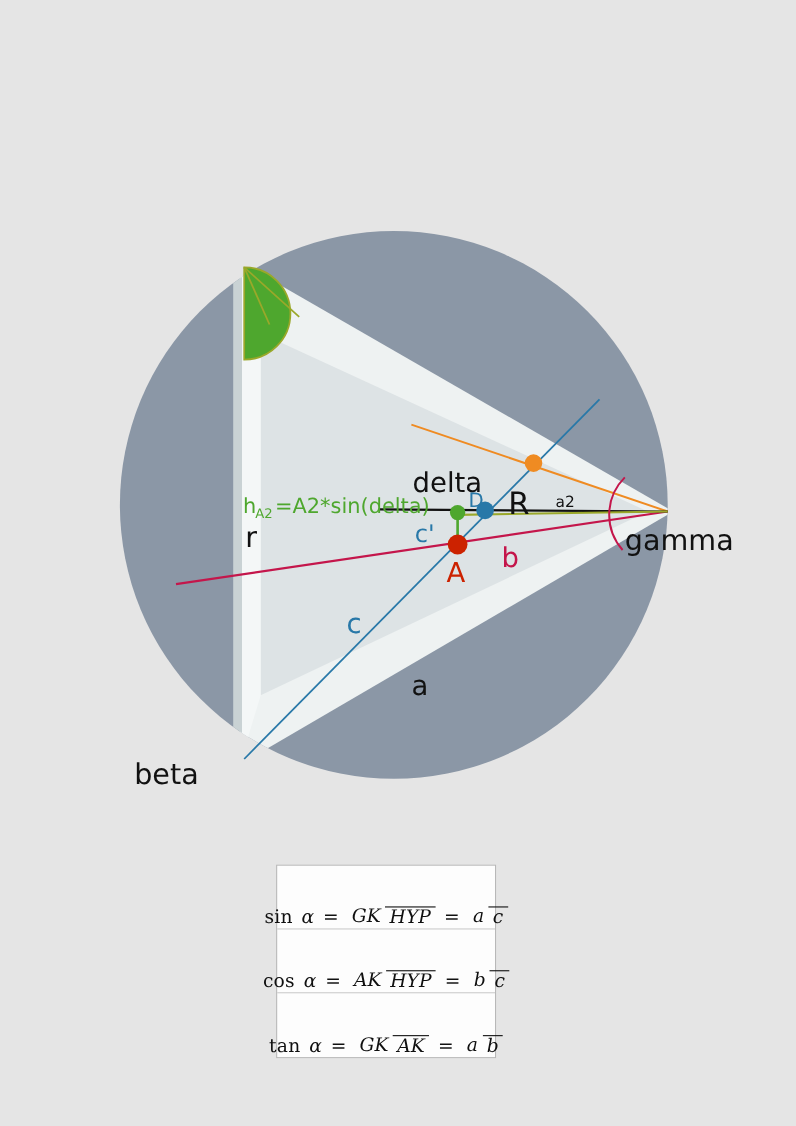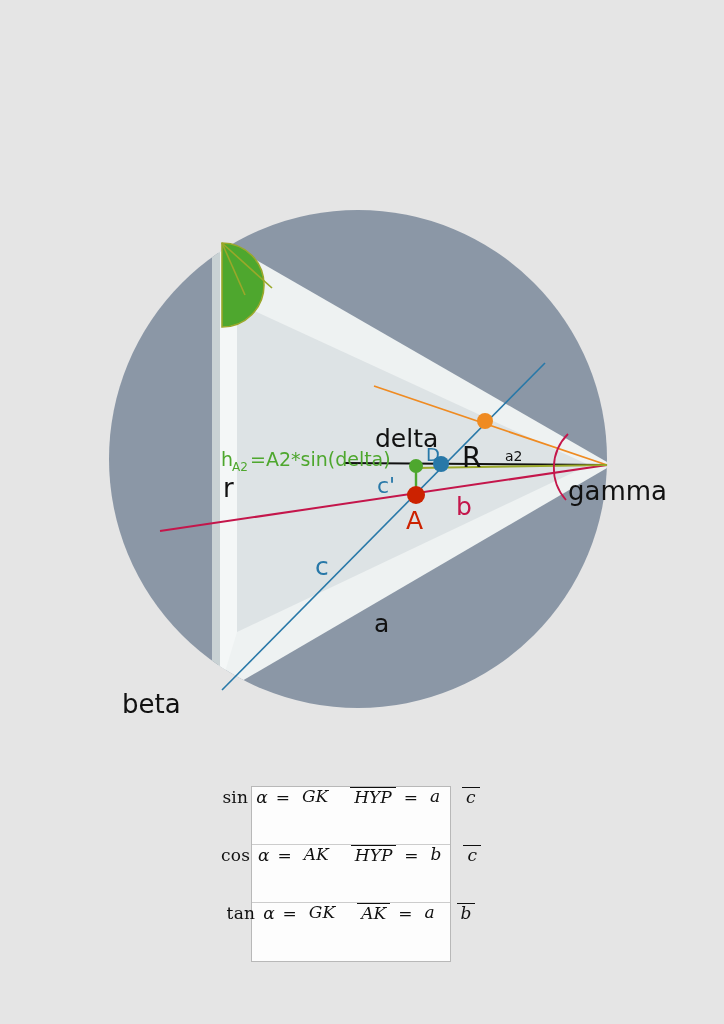--- a/index.html
+++ b/index.html
@@ -37,21 +37,21 @@
     top: 786px;
     width: 200px;
     border: 1px solid #b8b8b8;
     background: #fdfdfd;
     box-sizing: border-box;
   }
   .formula-row {
     border-bottom: 1px solid #cccccc;
     height: 58px;
     display: flex;
-    align-items: flex-start;
+    align-items: flex-end;
     justify-content: center;
     box-sizing: border-box;
   }
   .formula-row:last-child { border-bottom: none; }
   .feq {
     font-family: "DejaVu Serif", serif;
     font-size: 17px;
     color: #101010;
     display: flex;
     align-items: center;
@@ -62,21 +62,21 @@
   .greek { font-style: italic; padding-left: 2px; }
   .eqs { padding: 0 2px; }
   .frac {
     display: inline-flex;
     align-items: center;
     vertical-align: middle;
     font-style: italic;
     line-height: 1.05;
   }
   .frac .num { padding: 0 4px 1px 4px; }
-  .frac .den { padding: 1px 4px 0 4px; border-top: 1.4px solid #101010; margin-left: 18px; }
+  .frac .den { padding: 1px 4px 0 4px; border-top: 1.4px solid #101010; }
 </style>
 </head>
 <body>
 
 <div id="stage">
 
   <svg id="diagram" viewBox="0 0 724 1024">
     <defs>
       <clipPath id="circle-clip">
         <circle cx="358" cy="459" r="249"></circle>

